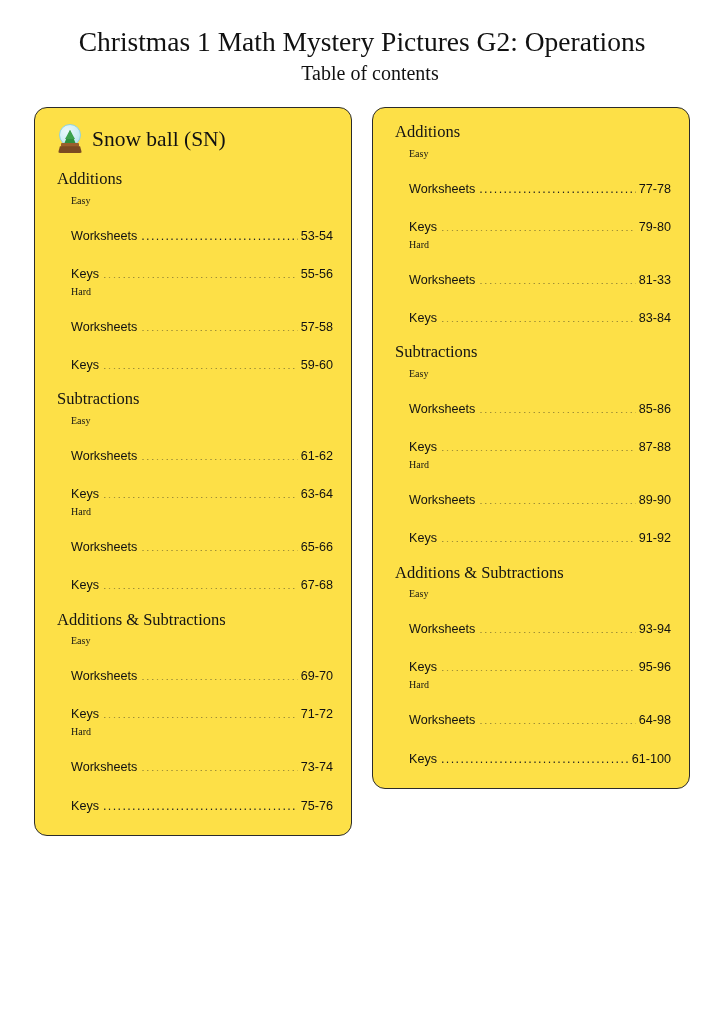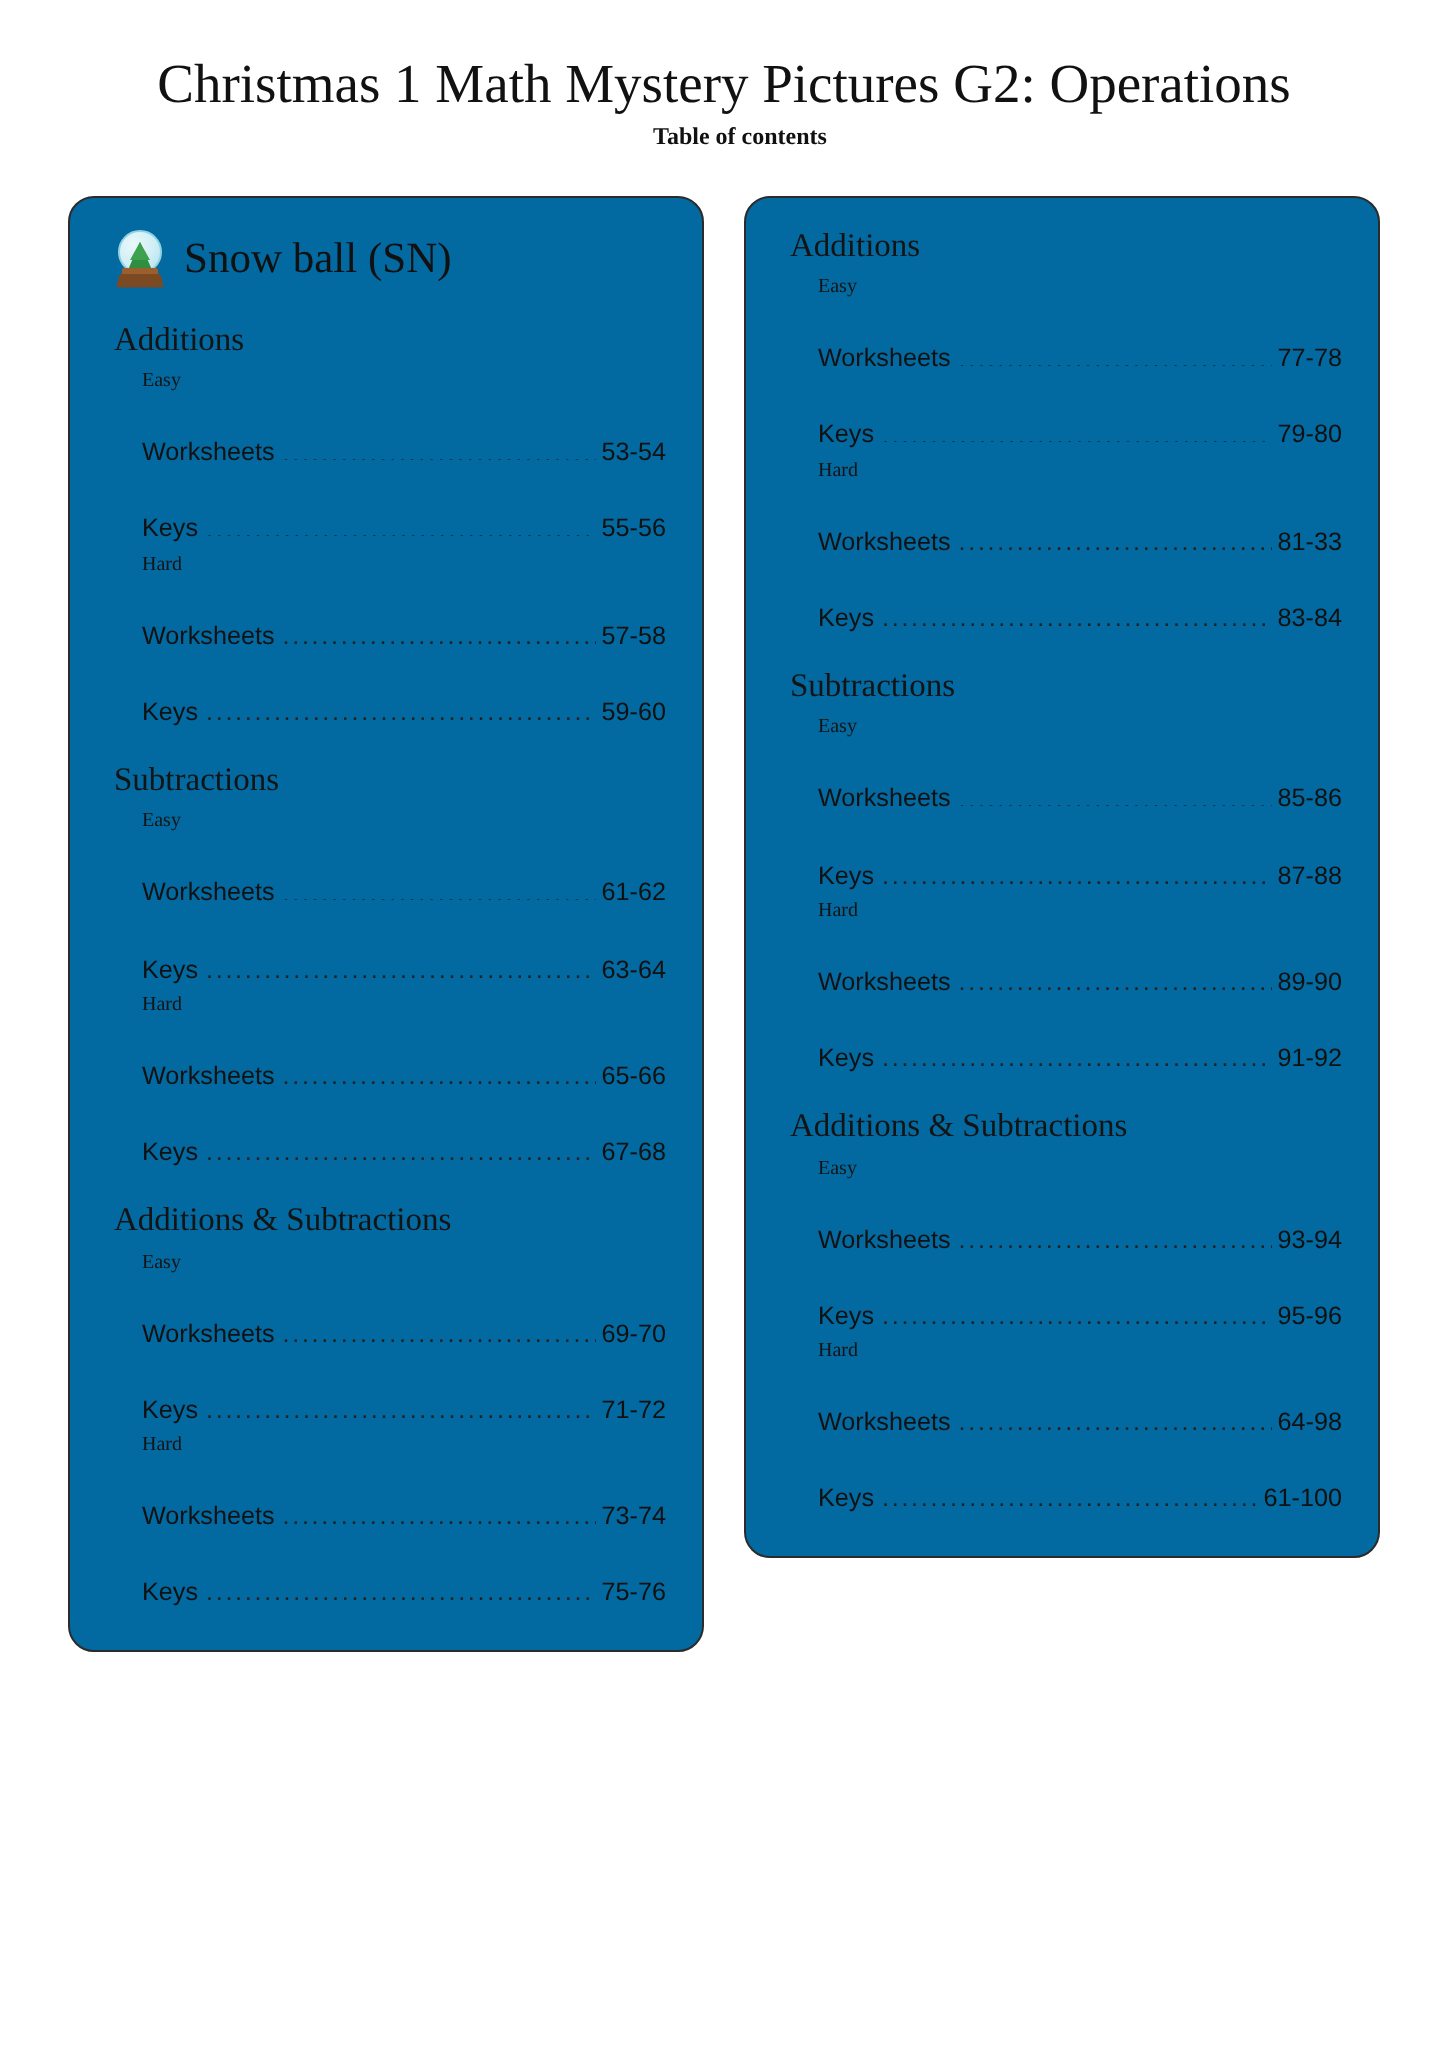--- a/index.html
+++ b/index.html
@@ -36,22 +36,22 @@
     font-weight: normal;
     line-height: 1.14;
     letter-spacing: 0px;
     color: #111111;
     margin: 0;
     padding: 0 2px;
     white-space: nowrap;
   }
   .doc-subtitle {
     font-family: "Liberation Serif", serif;
-    font-size: 12px;
-    font-weight: bold;
+    font-size: 20px;
+    font-weight: normal;
     line-height: 1.2;
     color: #111111;
     margin: 4px 0 0 16px;
   }
 
   
   .cards {
     display: flex;
     justify-content: space-between;
     align-items: flex-start;
@@ -59,21 +59,21 @@
     padding: 22px 34px 0 34px;
     box-sizing: border-box;
     width: 724px;
   }
   .card {
     box-sizing: border-box;
     width: 318px;
     min-height: 549px;
     border: 1.15px solid #2b2b2b;
     border-radius: 13px;
-    background: #0369a1;
+    background: #fde047;
     padding: 14px 18px 18px 18px;
   }
 
   
   .card-title {
     display: flex;
     align-items: center;
     gap: 9px;
     margin: 2px 0 14px 4px;
   }

